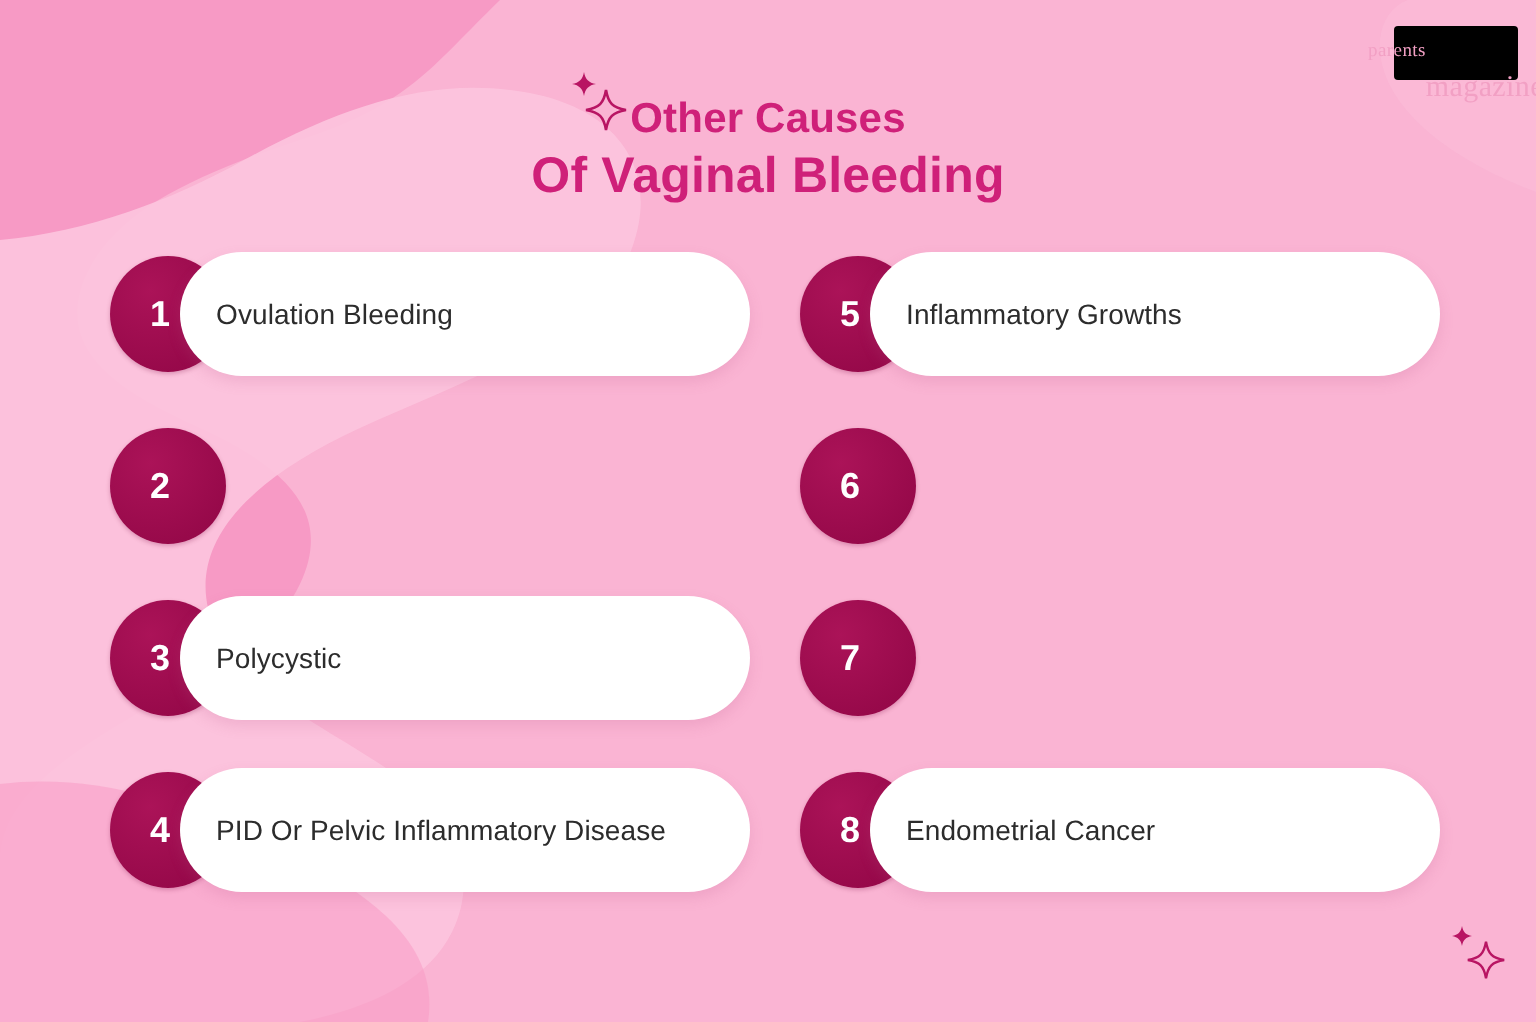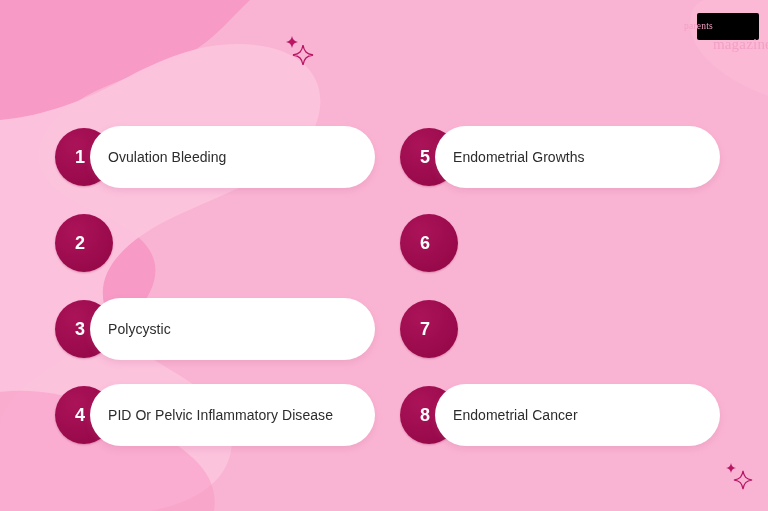--- a/index.html
+++ b/index.html
@@ -148,20 +148,24 @@
     <div class="l2">magazine</div>
   </div>
 
   <svg class="spark" style="left:286px;top:36px;" width="12" height="12" viewBox="0 0 12 12">
     <path d="M6,0 C6.6,3.6 8.4,5.4 12,6 C8.4,6.6 6.6,8.4 6,12 C5.4,8.4 3.6,6.6 0,6 C3.6,5.4 5.4,3.6 6,0 Z" fill="#b81563"></path>
   </svg>
   <svg class="spark" style="left:292px;top:44px;" width="22" height="22" viewBox="0 0 22 22">
     <path d="M11,1 C12.1,7.6 14.4,9.9 21,11 C14.4,12.1 12.1,14.4 11,21 C9.9,14.4 7.6,12.1 1,11 C7.6,9.9 9.9,7.6 11,1 Z" fill="none" stroke="#b81563" stroke-width="1.3"></path>
   </svg>
 
+  <div id="title-block">
+    <div id="title-line1">Other Causes</div>
+    <div id="title-line2">Of Vaginal Bleeding</div>
+  </div>
 
   <div id="grid">
 
     <div class="col left">
 
       <div class="item">
         <div class="badge">
           <span>1</span>
         </div>
         <div class="card">
@@ -195,21 +199,21 @@
 
     </div>
 
     <div class="col right">
 
       <div class="item">
         <div class="badge">
           <span>5</span>
         </div>
         <div class="card">
-          <div class="label">Endometrial Growths</div>
+          <div class="label">Inflammatory Growths</div>
         </div>
       </div>
 
       <div class="item">
         <div class="badge">
           <span>6</span>
         </div>
       </div>
 
       <div class="item">

